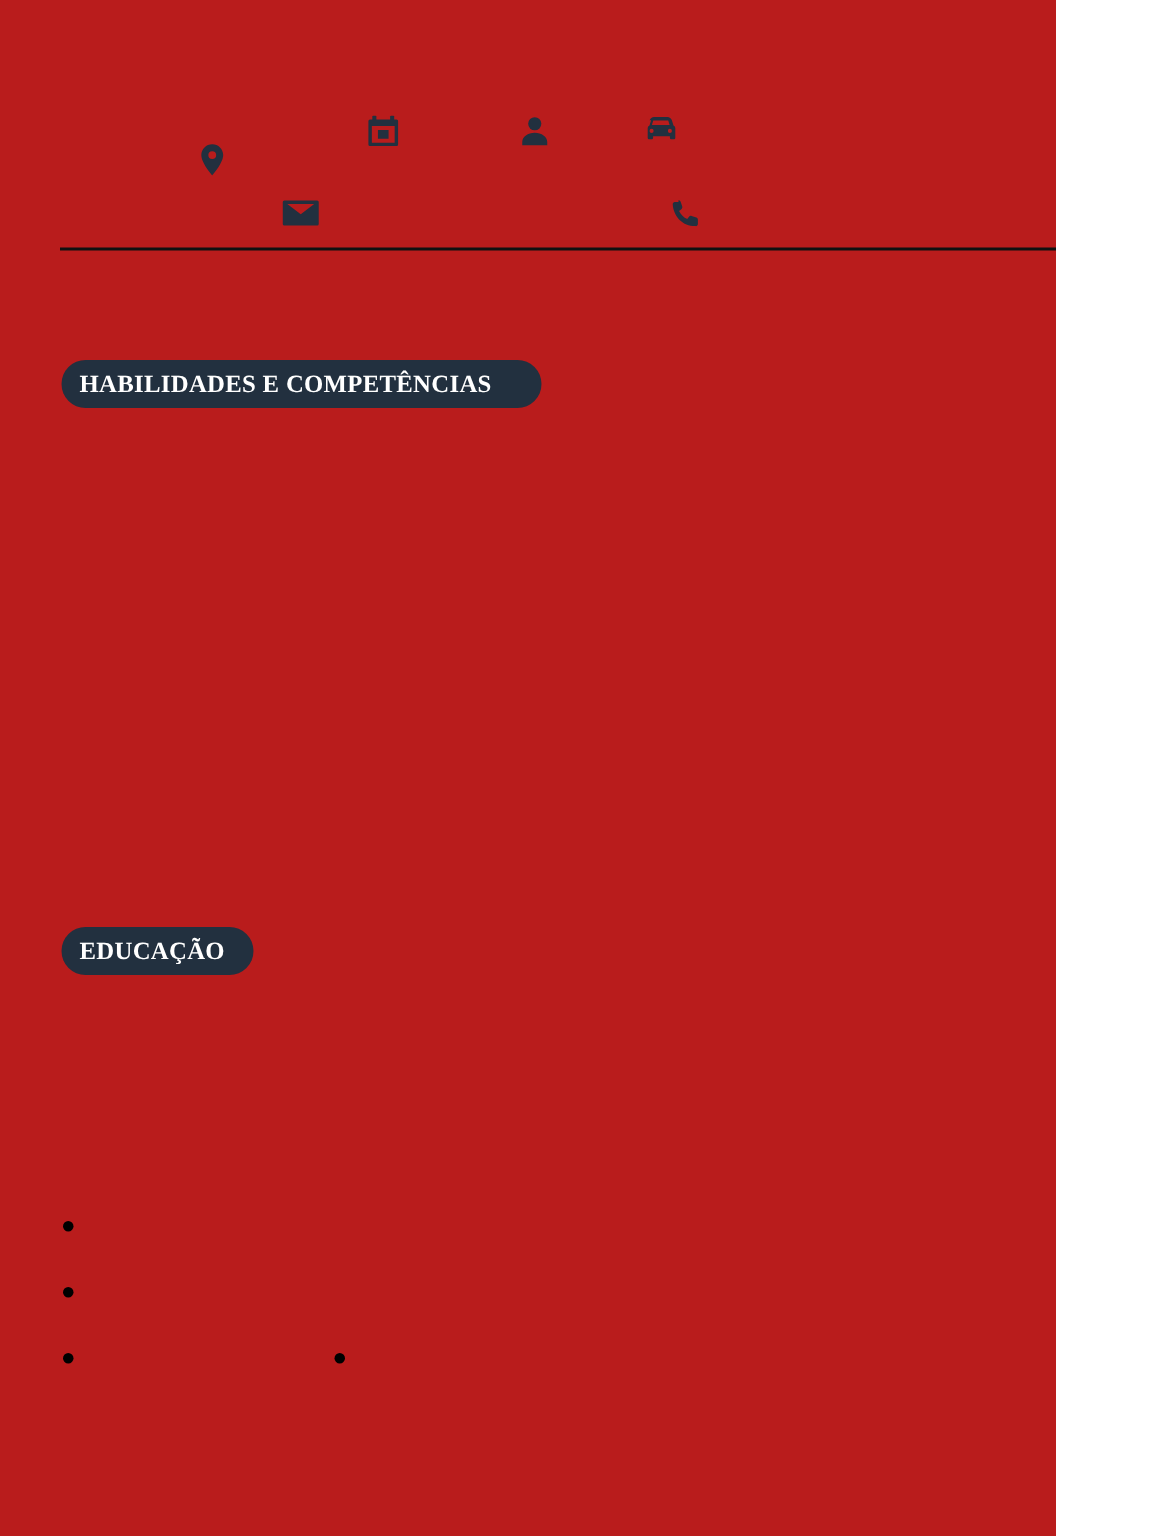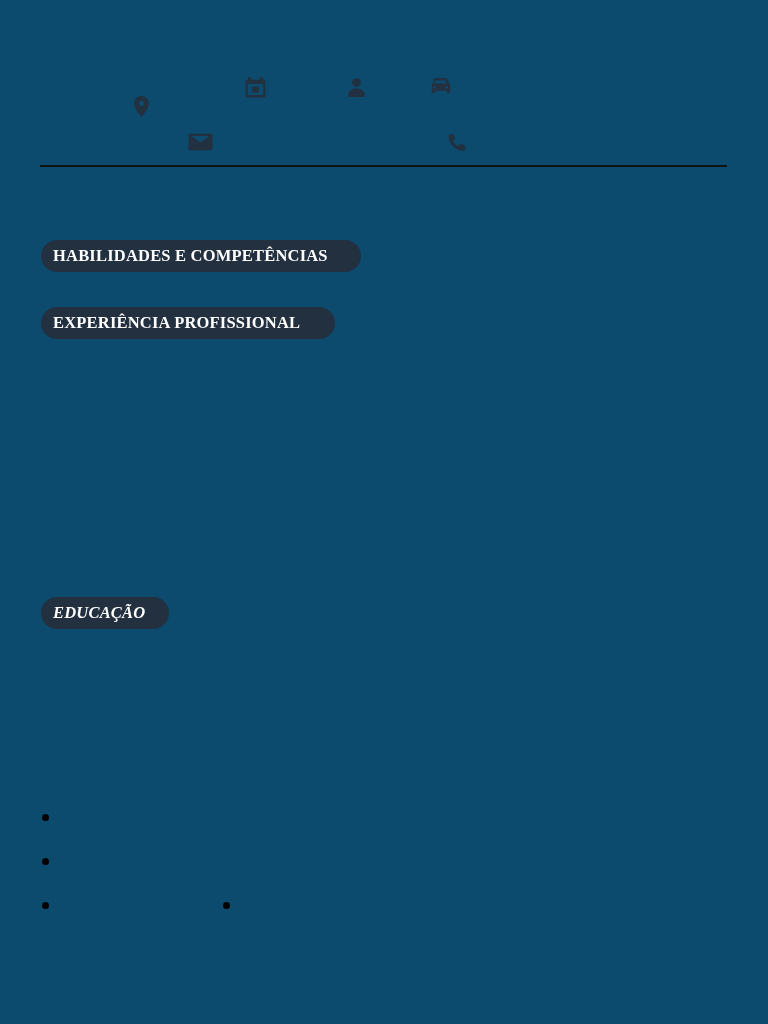--- a/index.html
+++ b/index.html
@@ -6,23 +6,23 @@
   html, body {
     margin: 0;
     padding: 0;
     background: #ffffff;
   }
   body {
     font-family: "Liberation Sans", sans-serif;
   }
   #page {
     position: relative;
-    width: 768px;
+    width: 704px;
     height: 1024px;
-    background: #0c4a6e;
+    background: #b91c1c;
     overflow: hidden;
   }
 
   
   .contact-icons {
     position: absolute;
     left: 0;
     top: 0;
     width: 768px;
     height: 166px;
@@ -65,21 +65,21 @@
     letter-spacing: 0.2px;
     text-transform: uppercase;
     display: flex;
     align-items: center;
     padding-left: 12px;
     box-sizing: border-box;
     white-space: nowrap;
   }
   .pill-skills     { left: 41px; top: 240px; width: 320px; }
   .pill-experience { left: 41px; top: 307px; width: 294px; }
-  .pill-education  { left: 41px; top: 597px; width: 128px; font-style: italic; }
+  .pill-education  { left: 41px; top: 618px; width: 128px; }
   .pill-other      { left: 41px; top: 773px; width: 243px; }
 
   
   .section-body {
     position: absolute;
     left: 41px;
     width: 686px;
   }
   .body-skills     { top: 276px; height: 28px; }
   .body-experience { top: 343px; height: 250px; }
@@ -169,21 +169,20 @@
         <path d="M6.6 2.6c.7 0 1.3.4 1.5 1.1l1.1 3.3c.2.7 0 1.4-.6 1.8l-1.6 1.2c1.2 2.5 3.2 4.5 5.7 5.7l1.2-1.6c.4-.6 1.1-.8 1.8-.6l3.3 1.1c.7.2 1.1.8 1.1 1.5v3c0 .9-.7 1.6-1.6 1.5C9.9 20.8 3.2 14.1 2.6 5.5c-.1-.9.6-1.6 1.5-1.6h2.5z"></path>
       </svg>
     </span>
   </div>
 
   <div class="divider"></div>
 
   <div class="section-pill pill-skills">HABILIDADES E COMPETÊNCIAS</div>
   <div class="section-body body-skills"></div>
 
-  <div class="section-pill pill-experience">EXPERIÊNCIA PROFISSIONAL</div>
   <div class="section-body body-experience"></div>
 
   <div class="section-pill pill-education">EDUCAÇÃO</div>
   <div class="section-body body-education"></div>
 
 
   <div class="bullet-list">
 
     <div class="bullet-row">
       <span class="bullet-dot dot-primary"></span>

